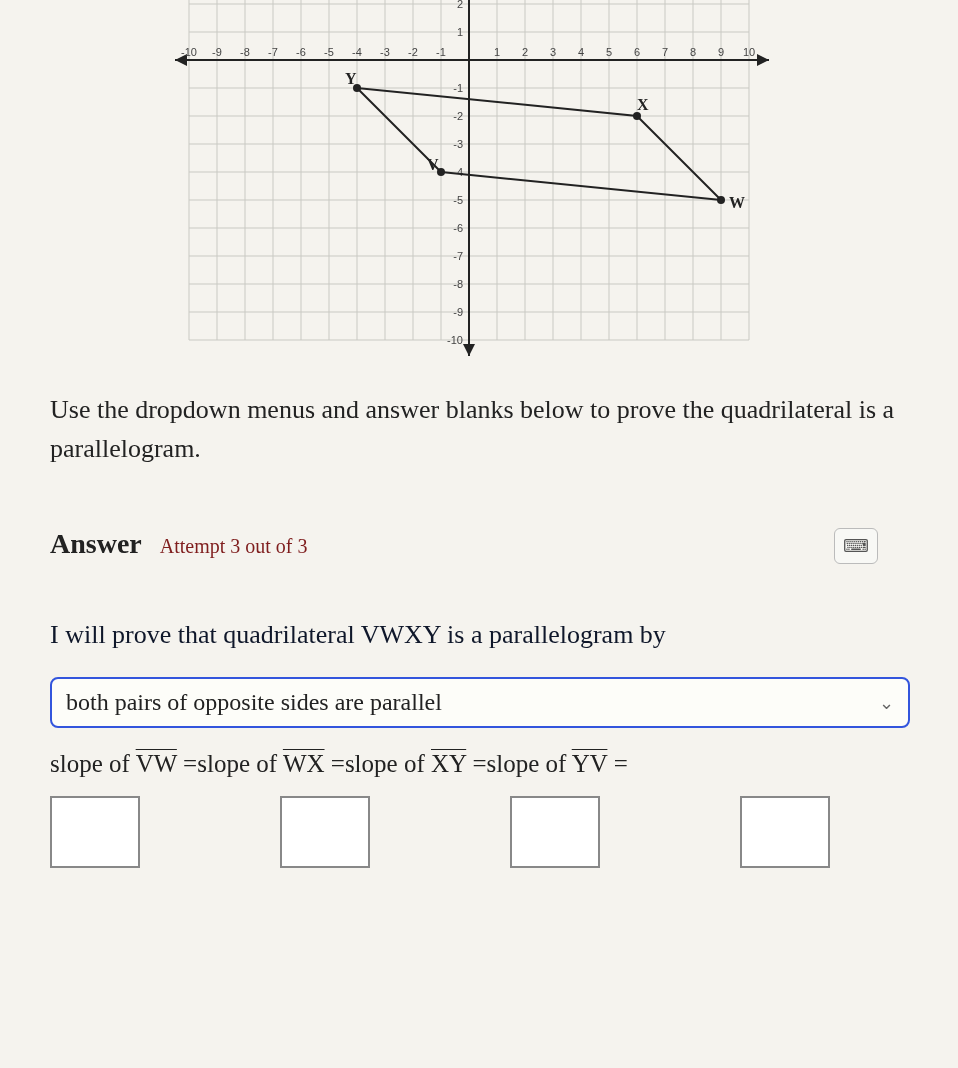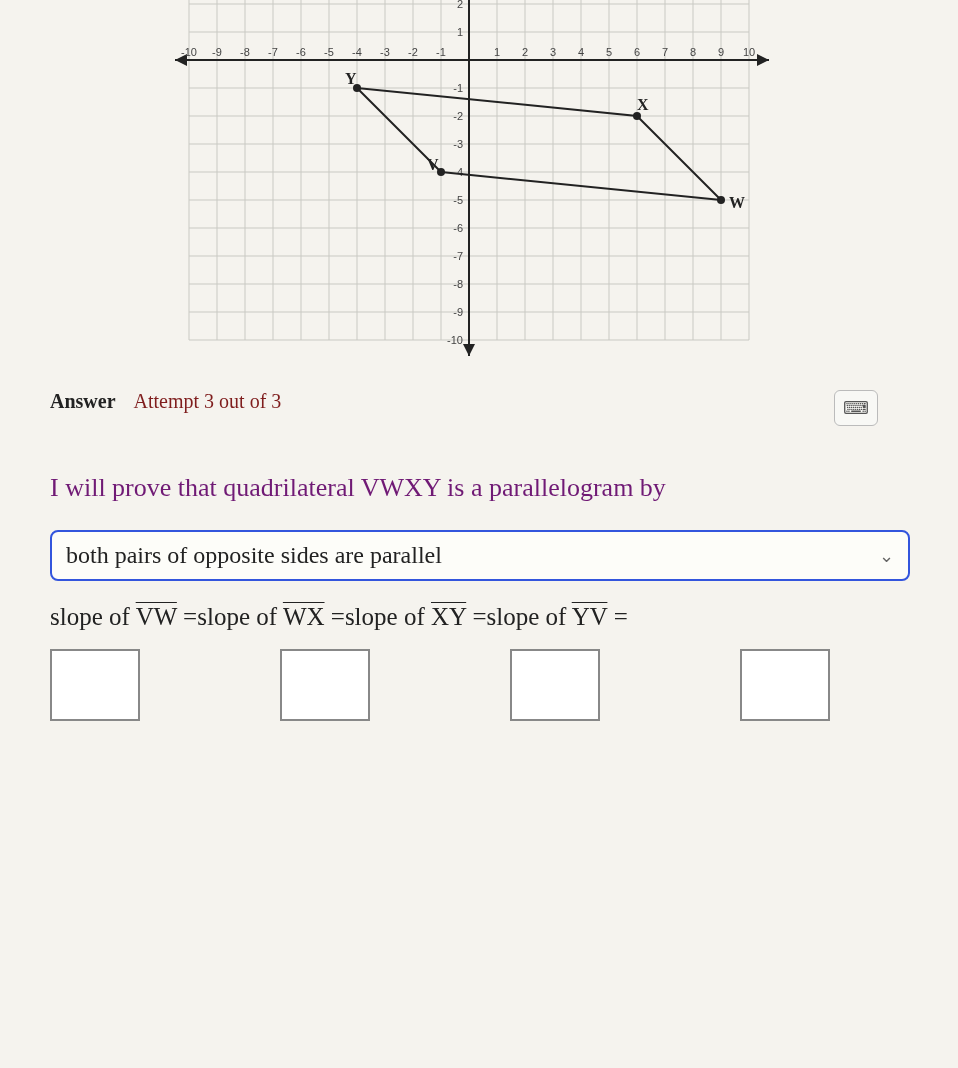--- a/index.html
+++ b/index.html
@@ -27,21 +27,21 @@
     color: #222;
   }
   .answer-header {
     display: flex;
     align-items: baseline;
     gap: 18px;
     margin-bottom: 50px;
   }
   .answer-label {
     font-weight: bold;
-    font-size: 20px;
+    font-size: 28px;
     color: #222;
   }
   .attempt {
     font-size: 20px;
     color: #7f1d1d;
   }
   .keypad-btn {
     position: absolute;
     right: 30px;
     width: 44px;
@@ -51,21 +51,21 @@
     background: #f8f8f5;
     display: flex;
     align-items: center;
     justify-content: center;
     font-size: 18px;
     color: #555;
   }
   .proof-text {
     font-size: 26px;
     line-height: 1.9;
-    color: #701a75;
+    color: #0f172a;
     margin-bottom: 18px;
   }
   .dropdown {
     border: 2px solid #3355dd;
     border-radius: 8px;
     padding: 10px 60px 10px 14px;
     font-size: 24px;
     background: #fdfdf9;
     position: relative;
     color: #222;
@@ -214,20 +214,21 @@
         <circle cx="552" cy="200" r="4" fill="#222"></circle>
       <circle cx="468" cy="116" r="4" fill="#222"></circle>
         <circle cx="188" cy="88" r="4" fill="#222"></circle>
       <text class="pt-label" x="258" y="170">V</text>
       <text class="pt-label" x="560" y="208">W</text>
       <text class="pt-label" x="468" y="110">X</text>
       <text class="pt-label" x="176" y="84">Y</text>
     </svg>
   </div>
 
+  <p class="instructions">Use the dropdown menus and answer blanks below to prove the quadrilateral is a parallelogram.</p>
 
   <div class="answer-header" style="position:relative;">
     <span class="answer-label">Answer</span>
     <span class="attempt">Attempt 3 out of 3</span>
     <div class="keypad-btn">
       <span>⌨</span>
     </div>
   </div>
 
   <p class="proof-text">

